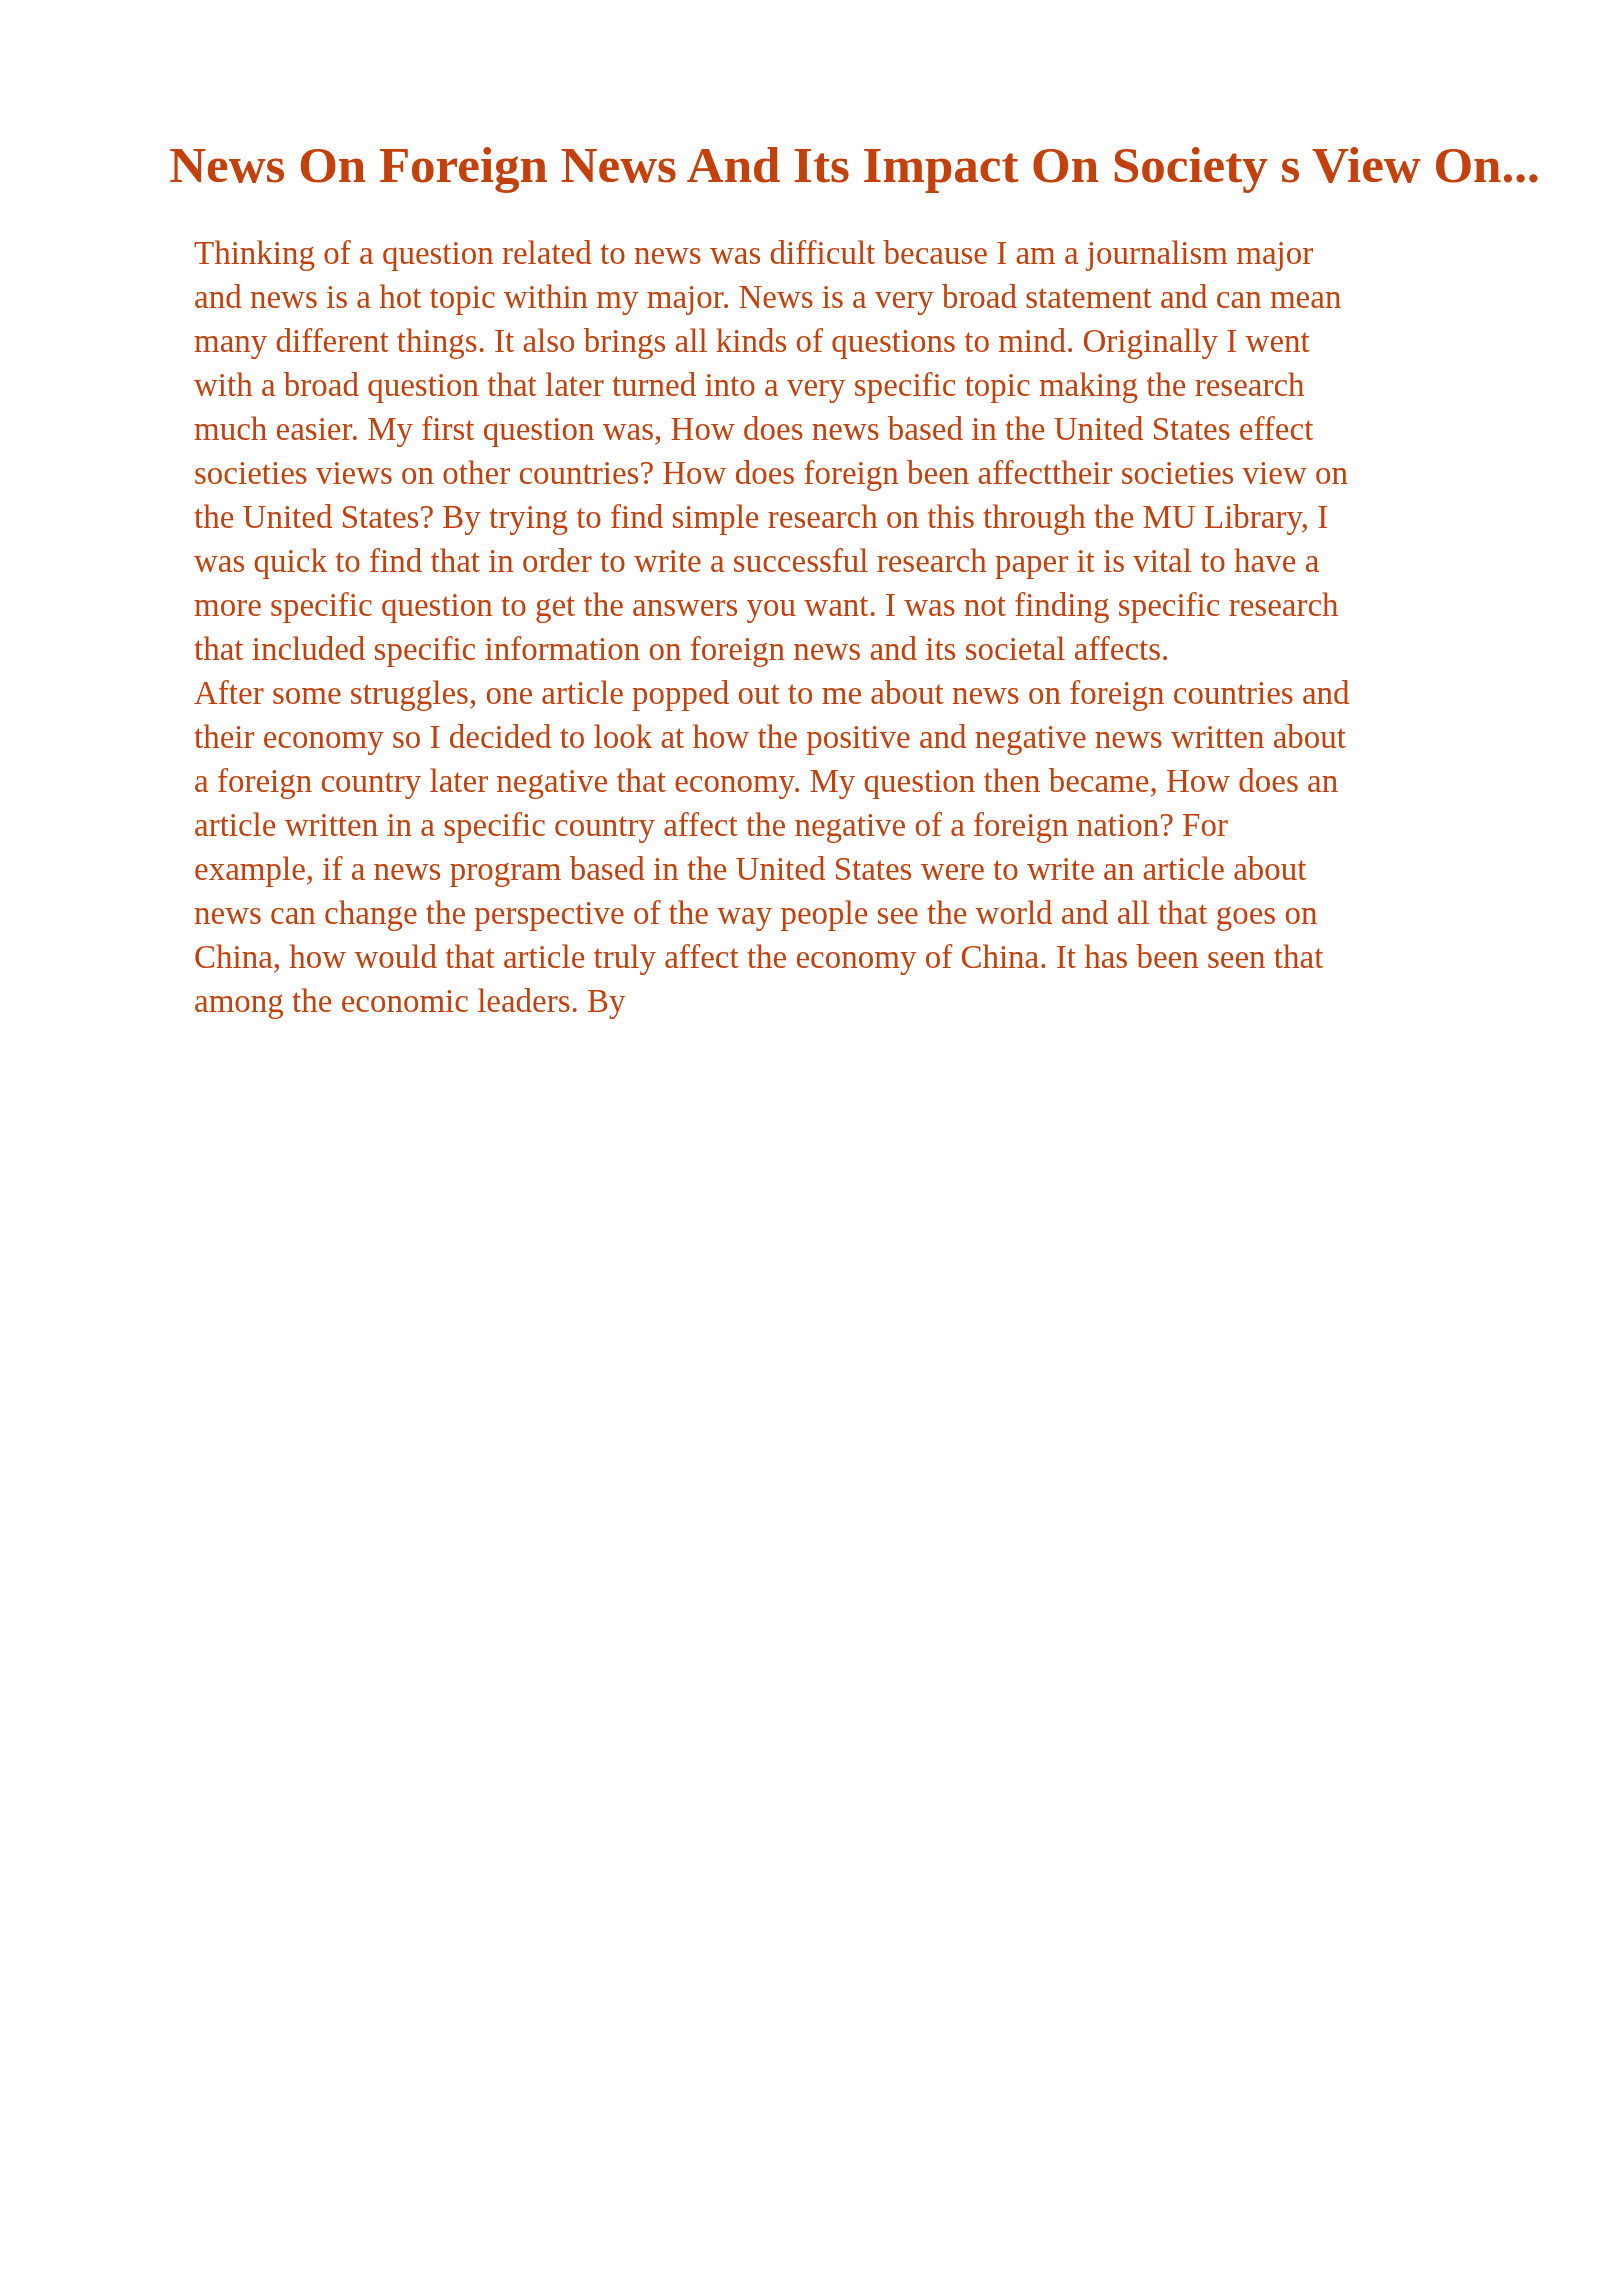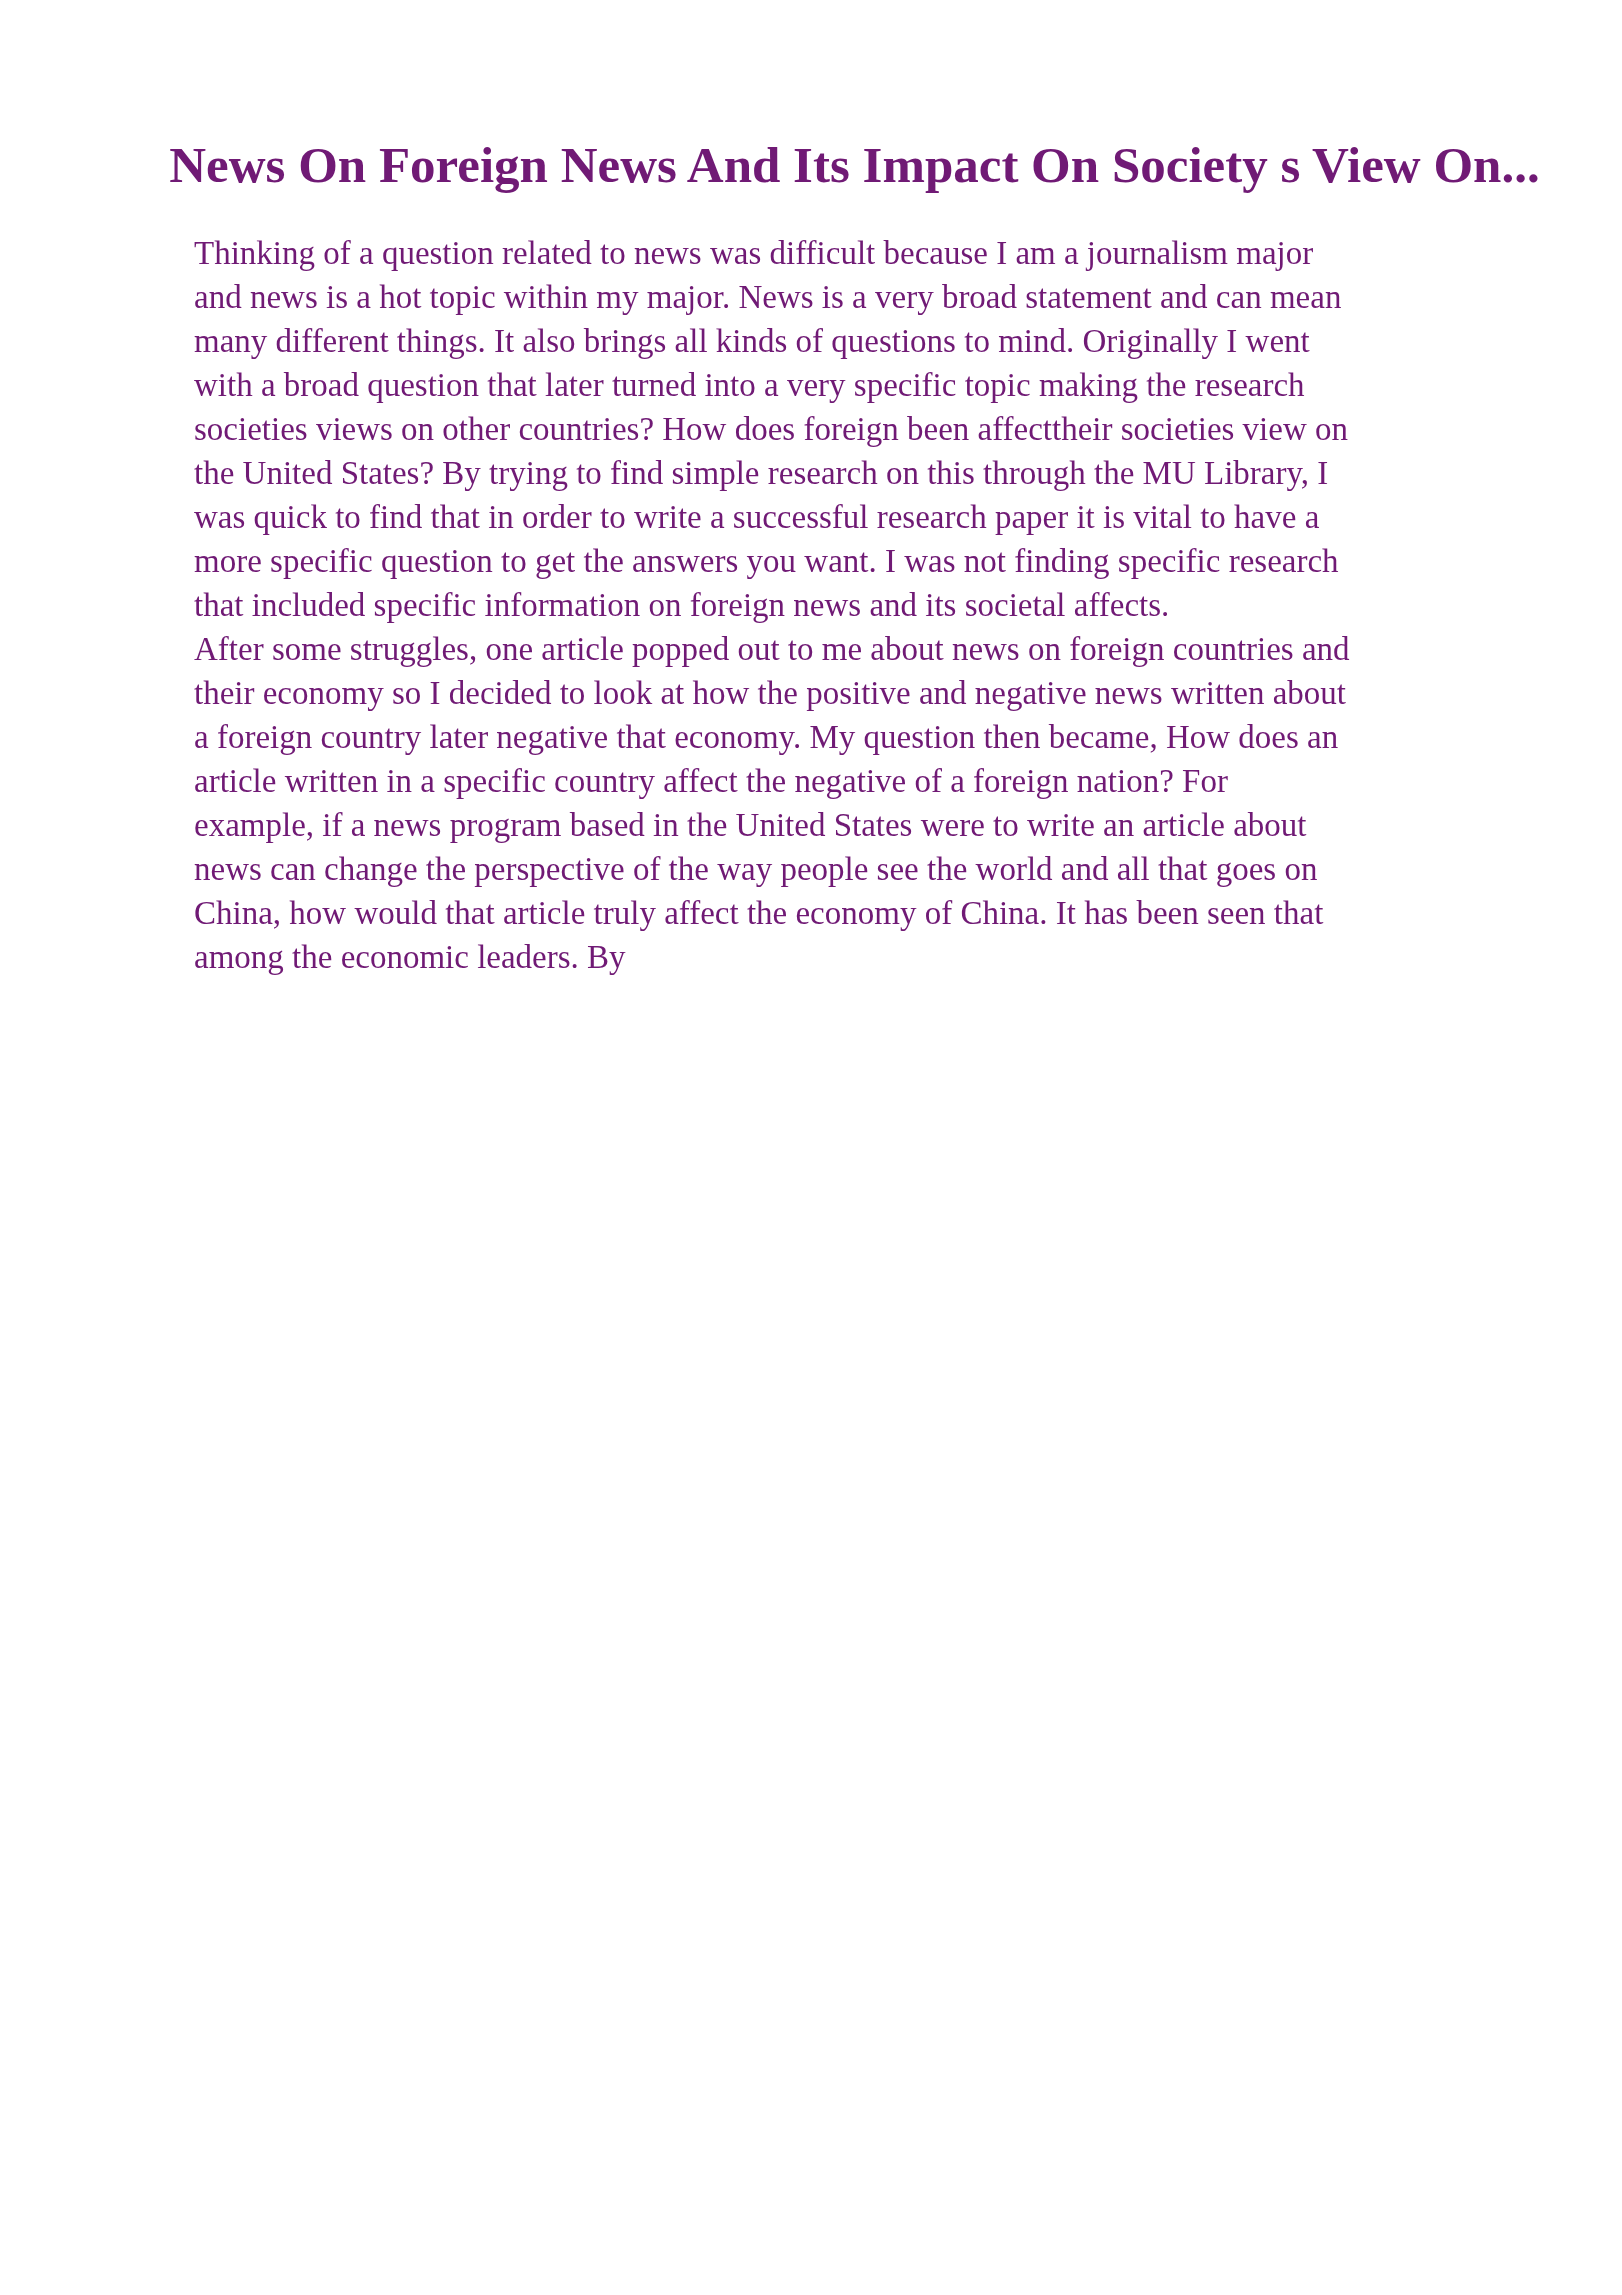--- a/index.html
+++ b/index.html
@@ -5,21 +5,21 @@
   html, body {
     margin: 0;
     padding: 0;
     background: #ffffff;
   }
   .page {
     position: relative;
     width: 1622px;
     height: 2295px;
     background: #ffffff;
-    color: #701a75;
+    color: #c2410c;
     font-family: "Liberation Serif", "DejaVu Serif", serif;
     overflow: hidden;
   }
   .doc-title {
     position: absolute;
     top: 137px;
     left: 0;
     width: 100%;
     box-sizing: border-box;
     padding-left: 87px;
@@ -44,20 +44,21 @@
 </head>
 <body>
 
 <div class="page">
   <h1 class="doc-title">News On Foreign News And Its Impact On Society s View On...</h1>
   <div class="doc-body">
     <div class="body-line">Thinking of a question related to news was difficult because I am a journalism major</div>
     <div class="body-line">and news is a hot topic within my major. News is a very broad statement and can mean</div>
     <div class="body-line">many different things. It also brings all kinds of questions to mind. Originally I went</div>
     <div class="body-line">with a broad question that later turned into a very specific topic making the research</div>
+    <div class="body-line">much easier. My first question was, How does news based in the United States effect</div>
     <div class="body-line">societies views on other countries? How does foreign been affecttheir societies view on</div>
     <div class="body-line">the United States? By trying to find simple research on this through the MU Library, I</div>
     <div class="body-line">was quick to find that in order to write a successful research paper it is vital to have a</div>
     <div class="body-line">more specific question to get the answers you want. I was not finding specific research</div>
     <div class="body-line">that included specific information on foreign news and its societal affects.</div>
     <div class="body-line">After some struggles, one article popped out to me about news on foreign countries and</div>
     <div class="body-line">their economy so I decided to look at how the positive and negative news written about</div>
     <div class="body-line">a foreign country later negative that economy. My question then became, How does an</div>
     <div class="body-line">article written in a specific country affect the negative of a foreign nation? For</div>
     <div class="body-line">example, if a news program based in the United States were to write an article about</div>

